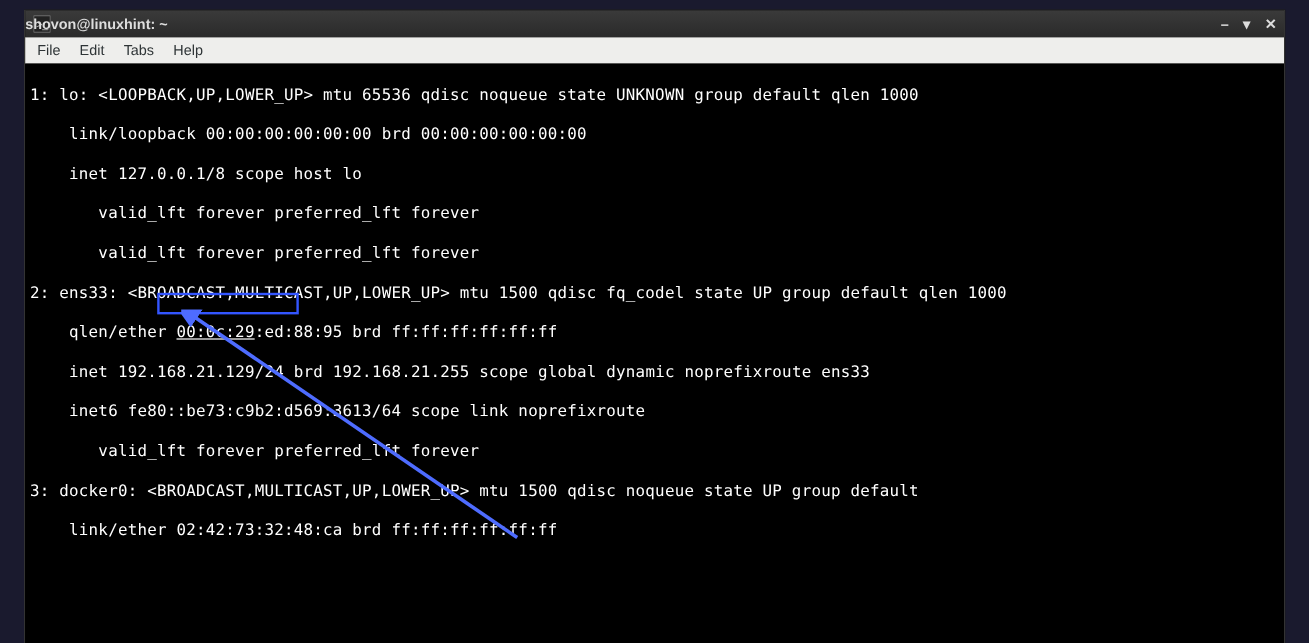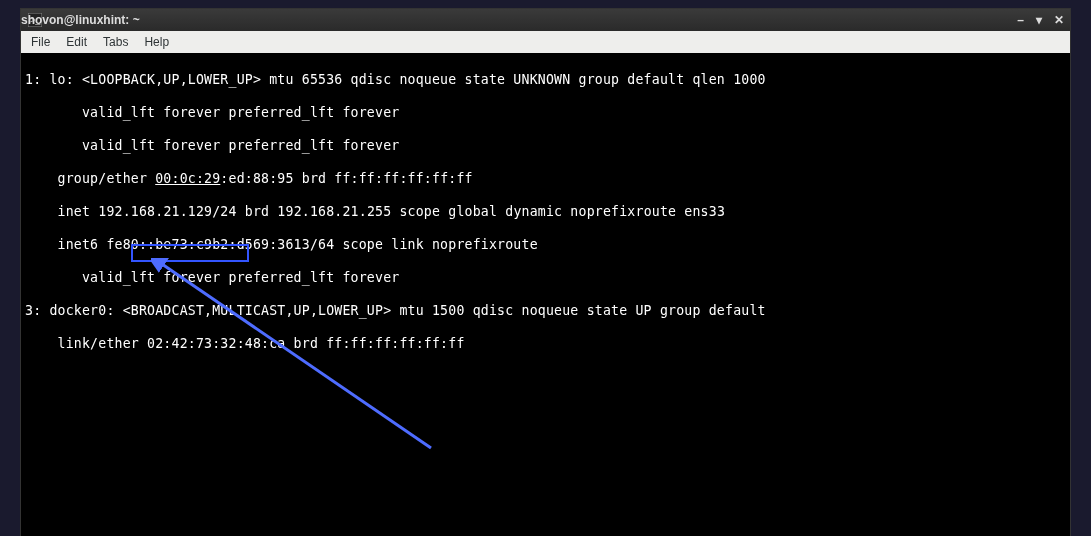--- a/index.html
+++ b/index.html
@@ -115,23 +115,26 @@
 
   <div class="menubar">
     <span>File</span>
     <span>Edit</span>
     <span>Tabs</span>
     <span>Help</span>
   </div>
 
   <div class="terminal">
 <div class="out">1: lo: &lt;LOOPBACK,UP,LOWER_UP&gt; mtu 65536 qdisc noqueue state UNKNOWN group default qlen 1000</div>
+<div class="out">    link/loopback 00:00:00:00:00:00 brd 00:00:00:00:00:00</div>
+<div class="out">    inet 127.0.0.1/8 scope host lo</div>
 <div class="out">       valid_lft forever preferred_lft forever</div>
 <div class="out">       valid_lft forever preferred_lft forever</div>
-<div class="out"><span>    group/ether </span><span class="underline">00:0c:29</span><span>:ed:88:95 brd ff:ff:ff:ff:ff:ff</span></div>
+<div class="out">2: ens33: &lt;BROADCAST,MULTICAST,UP,LOWER_UP&gt; mtu 1500 qdisc fq_codel state UP group default qlen 1000</div>
+<div class="out"><span>    qlen/ether </span><span class="underline">00:0c:29</span><span>:ed:88:95 brd ff:ff:ff:ff:ff:ff</span></div>
 <div class="out"><span>    inet </span><span>192.168.21.129</span><span>/24 brd 192.168.21.255 scope global dynamic noprefixroute ens33</span></div>
 <div class="out">    inet6 fe80::be73:c9b2:d569:3613/64 scope link noprefixroute</div>
 <div class="out">       valid_lft forever preferred_lft forever</div>
 <div class="out">3: docker0: &lt;BROADCAST,MULTICAST,UP,LOWER_UP&gt; mtu 1500 qdisc noqueue state UP group default</div>
 <div class="out">    link/ether 02:42:73:32:48:ca brd ff:ff:ff:ff:ff:ff</div>
 
 
 
 
 

